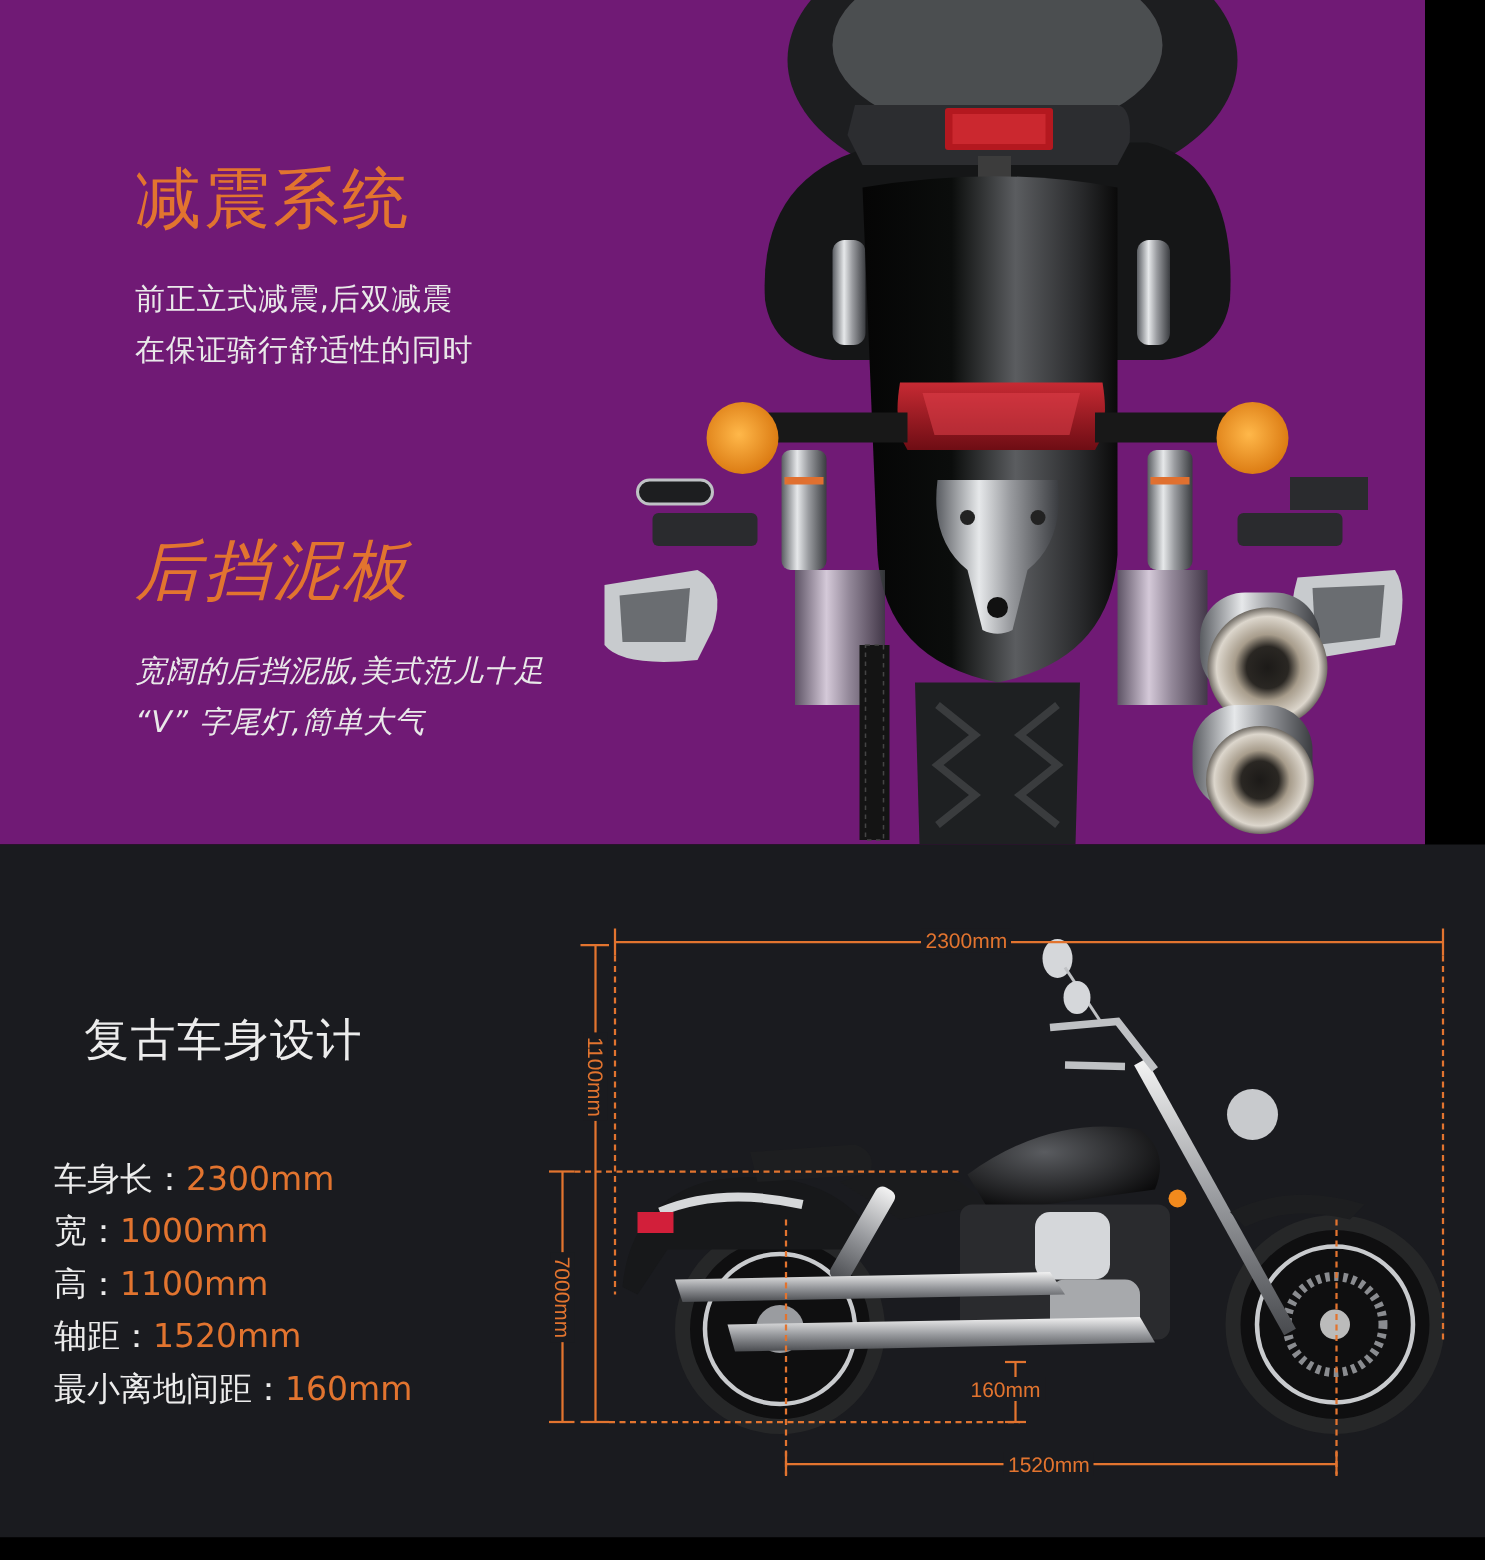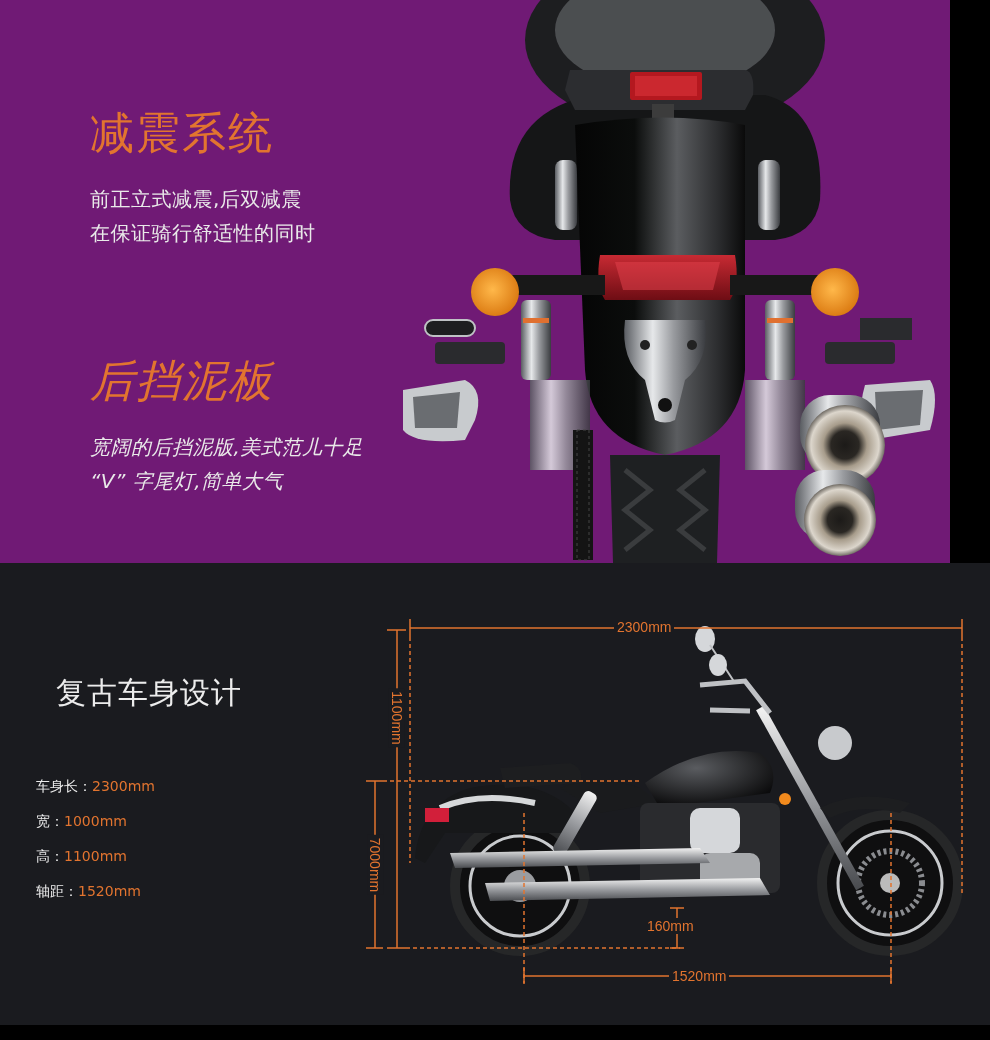--- a/index.html
+++ b/index.html
@@ -32,21 +32,21 @@
       position: absolute; left: 0; top: 563px; width: 990px; height: 462px;
       background: #1a1b1f; overflow: hidden;
     }
     .strip { position: absolute; left: 0; top: 1025px; width: 990px; height: 15px; background: #000; }
 
     .spec-title {
       position: absolute; left: 36px; top: 110px;
       font-size: 30px; color: #ececec; letter-spacing: 1px; font-weight: normal; margin-left: 20px;
     }
     .spec-list { position: absolute; left: 36px; top: 206px; list-style: none; }
-    .spec-list li { font-size: 14px; line-height: 35px; color: #ececec; white-space: nowrap; }
+    .spec-list li { font-size: 22px; line-height: 35px; color: #ececec; white-space: nowrap; }
     .spec-list .val { color: #e2742f; }
 
     .dims { position: absolute; left: 0; top: 0; width: 990px; height: 462px; }
     .dim-label {
       position: absolute; color: #e2742f; font-size: 14px;
       font-family: "Liberation Sans", sans-serif; background: #1a1b1f; padding: 0 3px;
       line-height: 16px;
     }
     .dim-label.vert { transform: rotate(90deg); transform-origin: center center; background: #1a1b1f; }
   </style>
@@ -173,20 +173,23 @@
     </li>
     <li>
       <span>宽：</span><span class="val">1000mm</span>
     </li>
     <li>
       <span>高：</span><span class="val">1100mm</span>
     </li>
     <li>
       <span>轴距：</span><span class="val">1520mm</span>
     </li>
+    <li>
+      <span>最小离地间距：</span><span class="val">160mm</span>
+    </li>
   </ul>
 
   <div class="dims">
     <svg width="990" height="462" style="position:absolute;left:0;top:0">
       <defs>
         <linearGradient id="chrome2" x1="0" y1="0" x2="0" y2="1">
           <stop offset="0" stop-color="#f2f2f2"></stop>
           <stop offset="0.5" stop-color="#9a9ca0"></stop>
           <stop offset="1" stop-color="#4a4c50"></stop>
         </linearGradient>

